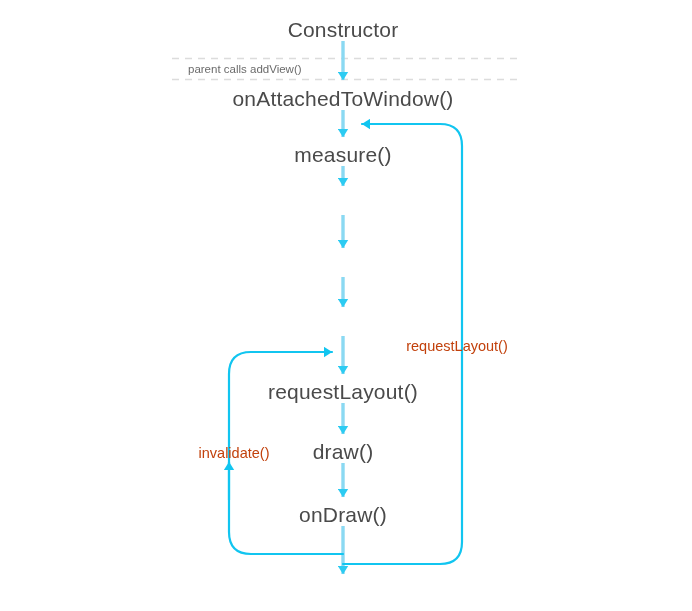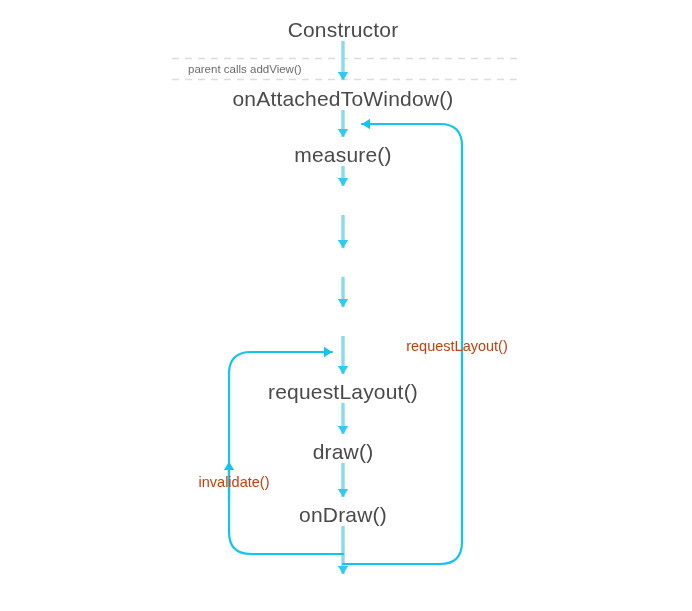--- a/index.html
+++ b/index.html
@@ -100,17 +100,17 @@
   </svg>
 
   <div class="node-label" style="left:343px; top:30px;">Constructor</div>
   <div class="node-label" style="left:343px; top:99px;">onAttachedToWindow()</div>
   <div class="node-label" style="left:343px; top:155px;text-align:center;">measure()</div>
   <div class="node-label" style="left:343px; top:392px;">requestLayout()</div>
   <div class="node-label" style="left:343px; top:452px;">draw()</div>
   <div class="node-label" style="left:343px; top:515px;">onDraw()</div>
 
   <div class="edge-label" style="left:457px; top:346px;">requestLayout()</div>
-  <div class="edge-label" style="left:234px; top:453px;margin-top:29px;">invalidate()</div>
+  <div class="edge-label" style="left:234px; top:453px;">invalidate()</div>
 
   <div class="band-label" style="left:176px; top:69px;">parent calls addView()</div>
 
 </div>
 
 </body></html>

